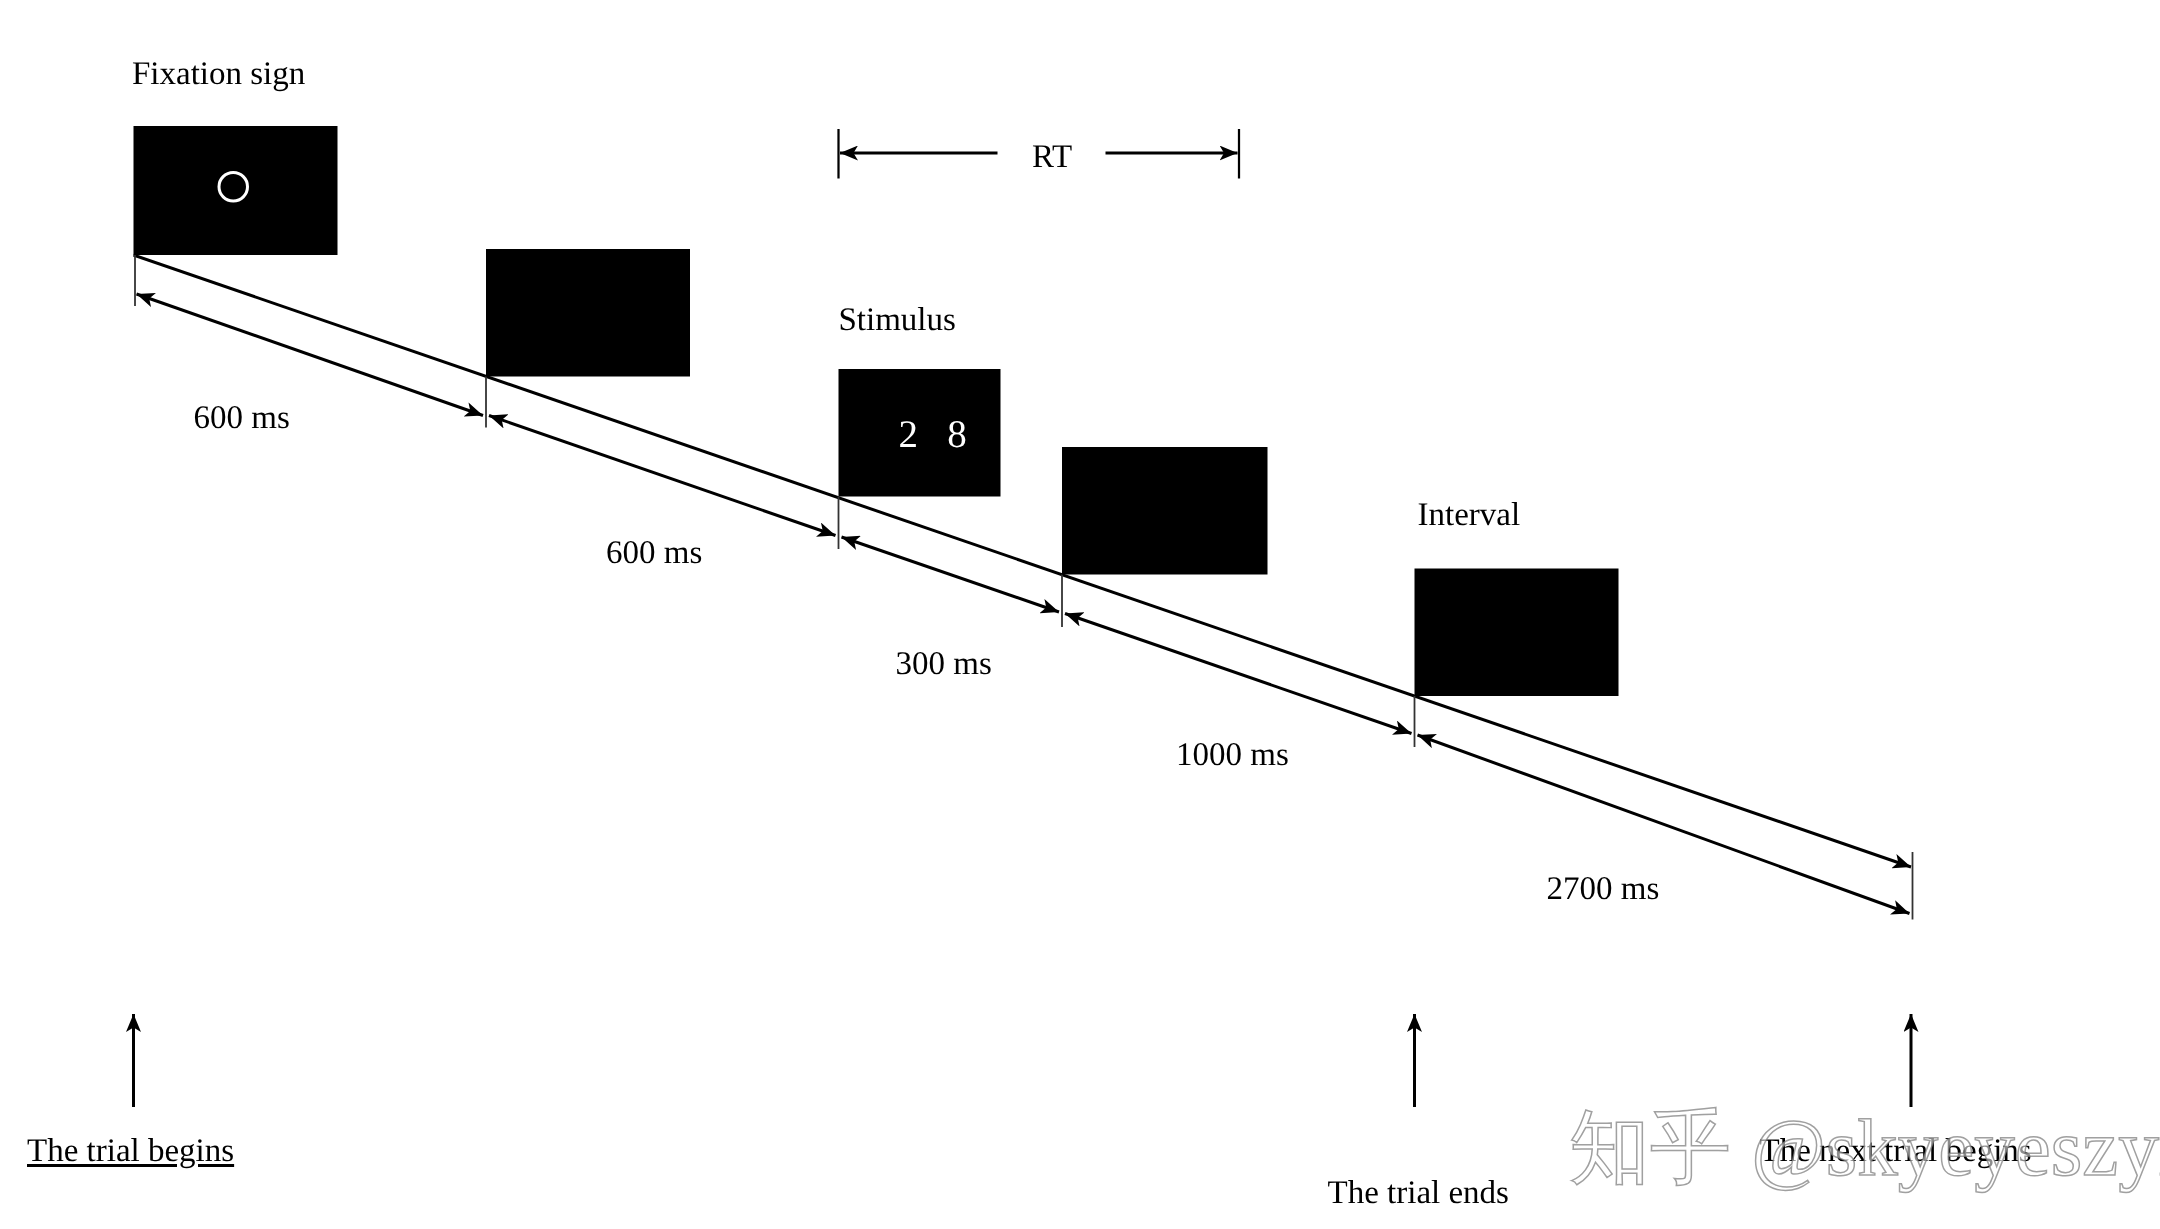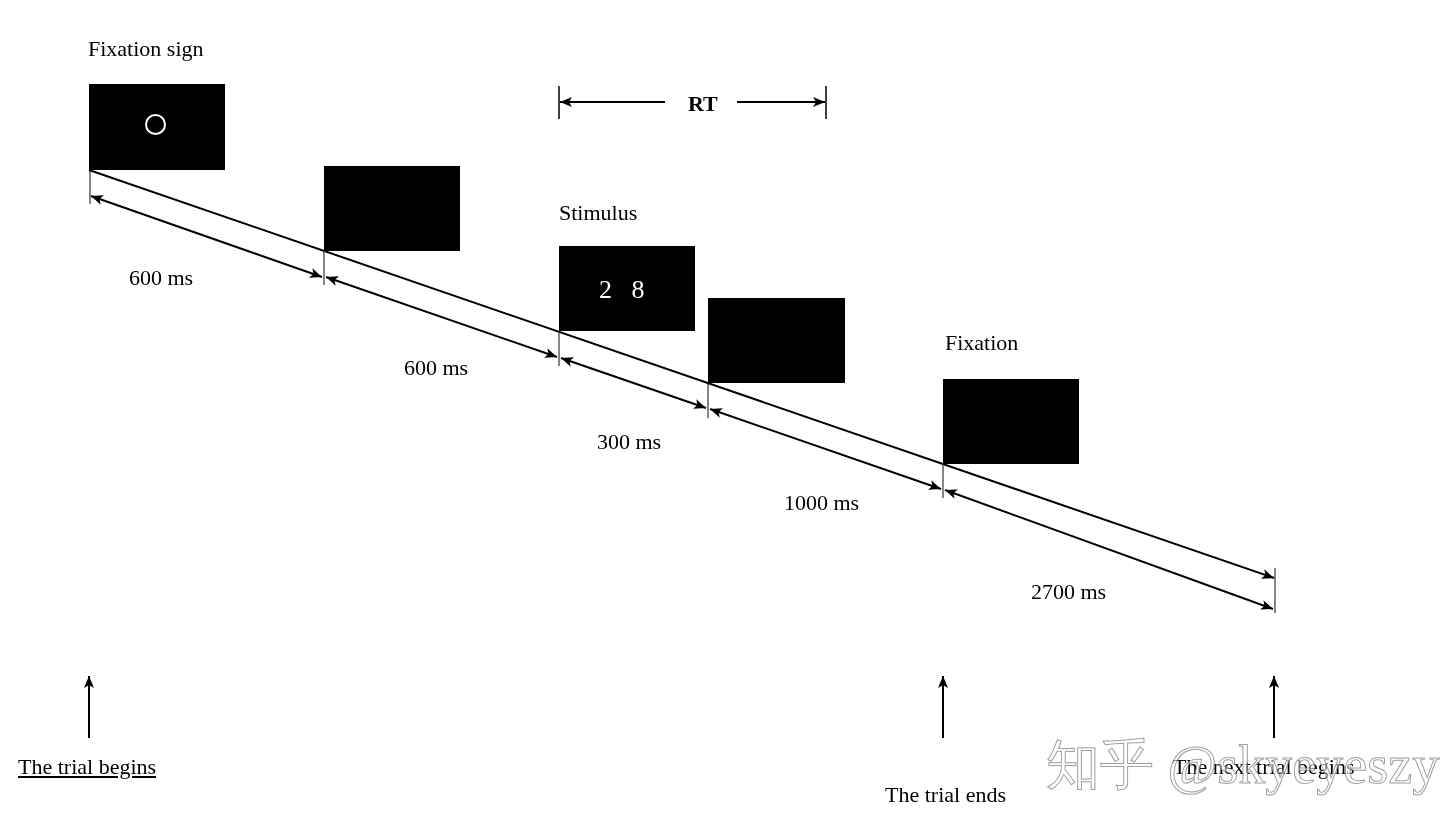--- a/index.html
+++ b/index.html
@@ -53,30 +53,30 @@
     <line x1="89" y1="738" x2="89" y2="676" marker-end="url(#ah)"></line>
     <line x1="943" y1="738" x2="943" y2="676" marker-end="url(#ah)"></line>
     <line x1="1274" y1="738" x2="1274" y2="676" marker-end="url(#ah)"></line>
   </g>
 </svg>
 
 <div class="screen" style="left:89px; top:84px; width:136px; height:86px;">
   <div style="position:absolute; left:56px; top:30px; width:21px; height:21px; border:2px solid #fff; border-radius:50%; box-sizing:border-box;"></div>
 </div>
 <div class="screen" style="left:324px; top:166px; width:136px; height:85px;"></div>
-<div class="screen" style="left:559px; top:246px; width:136px; height:85px;">
+<div class="screen" style="left:559px; top:246px; width:108px; height:85px;">
   <span class="digits" style="left:40px; top:31px; white-space:pre;">2   8</span>
 </div>
 <div class="screen" style="left:708px; top:298px; width:137px; height:85px;"></div>
 <div class="screen" style="left:943px; top:379px; width:136px; height:85px;"></div>
 
 <span class="lbl" style="left:88px; top:38px;">Fixation sign</span>
 <span class="lbl" style="left:559px; top:202px;">Stimulus</span>
-<span class="lbl" style="left:945px; top:332px;">Fixation</span>
-<span class="lbl" style="left:688px; top:93px;font-weight:bold;">RT</span>
+<span class="lbl" style="left:945px; top:332px;">Interval</span>
+<span class="lbl" style="left:688px; top:93px;">RT</span>
 
 <span class="lbl" style="left:129px; top:267px;">600 ms</span>
 <span class="lbl" style="left:404px; top:357px;">600 ms</span>
 <span class="lbl" style="left:597px; top:431px;">300 ms</span>
 <span class="lbl" style="left:784px; top:492px;text-align:center;">1000 ms</span>
 <span class="lbl" style="left:1031px; top:581px;">2700 ms</span>
 
 <span class="lbl" style="left:18px; top:756px;text-decoration:underline;">The trial begins</span>
 <span class="lbl" style="left:885px; top:756px;margin-top:28px;">The trial ends</span>
 <span class="lbl" style="left:1173px; top:756px;">The next trial begins</span>

